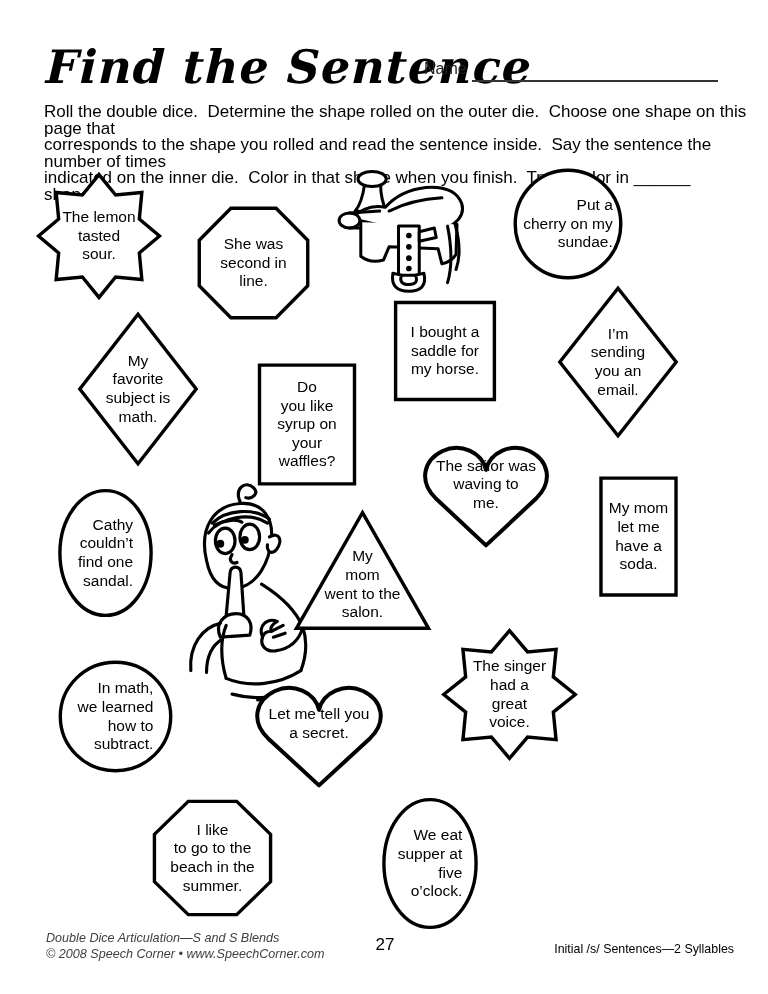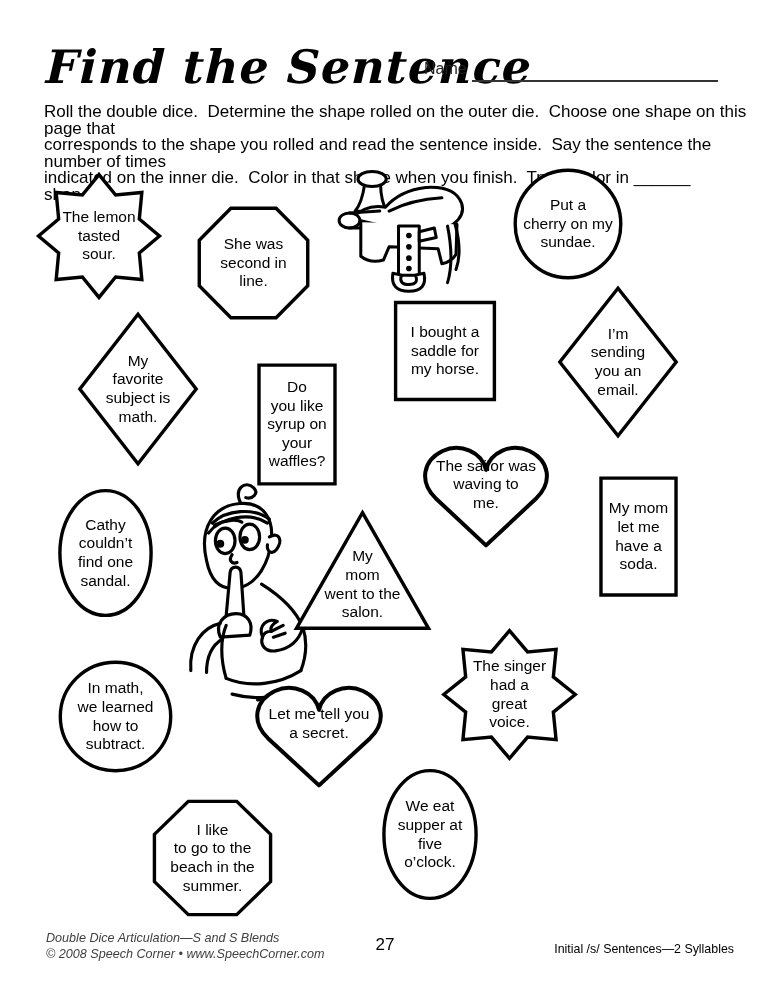--- a/index.html
+++ b/index.html
@@ -27,21 +27,21 @@
   .shape svg{position:absolute;left:0;top:0;width:100%;height:100%;overflow:visible;}
   .shape svg *{vector-effect:non-scaling-stroke;}
   .outline{fill:#fff;stroke:#000;stroke-width:3.4px;stroke-linejoin:miter;}
   .outline-thick{fill:#fff;stroke:#000;stroke-width:4px;stroke-linejoin:round;}
   .txt{
     position:absolute;display:flex;align-items:center;justify-content:center;
     text-align:center;font-size:15.5px;line-height:1.2;white-space:pre-line;color:#000;
   }
   .txt-star{inset:19% 15%;}
   .txt-oct{inset:12% 6%;}
-  .txt-ellipse{inset:8% 3%;}
+  .txt-ellipse{inset:8% 3%;text-align:right;}
   .txt-diamond{inset:17% 9%;}
   .txt-rect{inset:4% 2%;}
   .txt-heart{top:11%;left:5%;right:5%;bottom:32%;}
   .txt-tri{top:26%;left:5%;right:5%;bottom:3%;}
   
   .illus{position:absolute;}
   .illus svg{width:100%;height:100%;}
   .ink{fill:none;stroke:#000;stroke-width:3.2px;stroke-linecap:round;stroke-linejoin:round;}
   .ink-fill{fill:#000;stroke:none;}
   .ink-white{fill:#fff;stroke:#000;stroke-width:3.2px;stroke-linecap:round;stroke-linejoin:round;}
@@ -128,21 +128,21 @@
   <div class="shape" style="left:78px;top:312px;width:120px;height:154px">
     <svg viewBox="0 0 100 100" preserveAspectRatio="none">
         <polygon class="outline" points="50,1.5 98.5,50 50,98.5 1.5,50"></polygon>
       </svg>
     <div class="txt txt-diamond">My
 favorite
 subject is
 math.</div>
   </div>
 
-  <div class="shape" style="left:257px;top:362px;width:80px;height:125px">
+  <div class="shape" style="left:257px;top:362px;width:100px;height:125px">
     <svg viewBox="0 0 100 100" preserveAspectRatio="none">
         <rect class="outline" x="2.5" y="2.5" width="95" height="95"></rect>
       </svg>
     <div class="txt txt-rect">Do
 you like
 syrup on
 your
 waffles?</div>
   </div>
 
@@ -276,21 +276,21 @@
   <div class="shape" style="left:152px;top:799px;width:121px;height:118px">
     <svg viewBox="0 0 100 100" preserveAspectRatio="none">
         <polygon class="outline" points="30,2 70,2 98,30 98,70 70,98 30,98 2,70 2,30"></polygon>
       </svg>
     <div class="txt txt-oct">I like
 to go to the
 beach in the
 summer.</div>
   </div>
 
-  <div class="shape" style="left:382px;top:768px;width:96px;height:133px">
+  <div class="shape" style="left:382px;top:797px;width:96px;height:133px">
     <svg viewBox="0 0 100 100" preserveAspectRatio="none">
         <ellipse class="outline" cx="50" cy="50" rx="48" ry="48"></ellipse>
       </svg>
     <div class="txt txt-ellipse">We eat
 supper at
 five
 o’clock.</div>
   </div>
 
 

